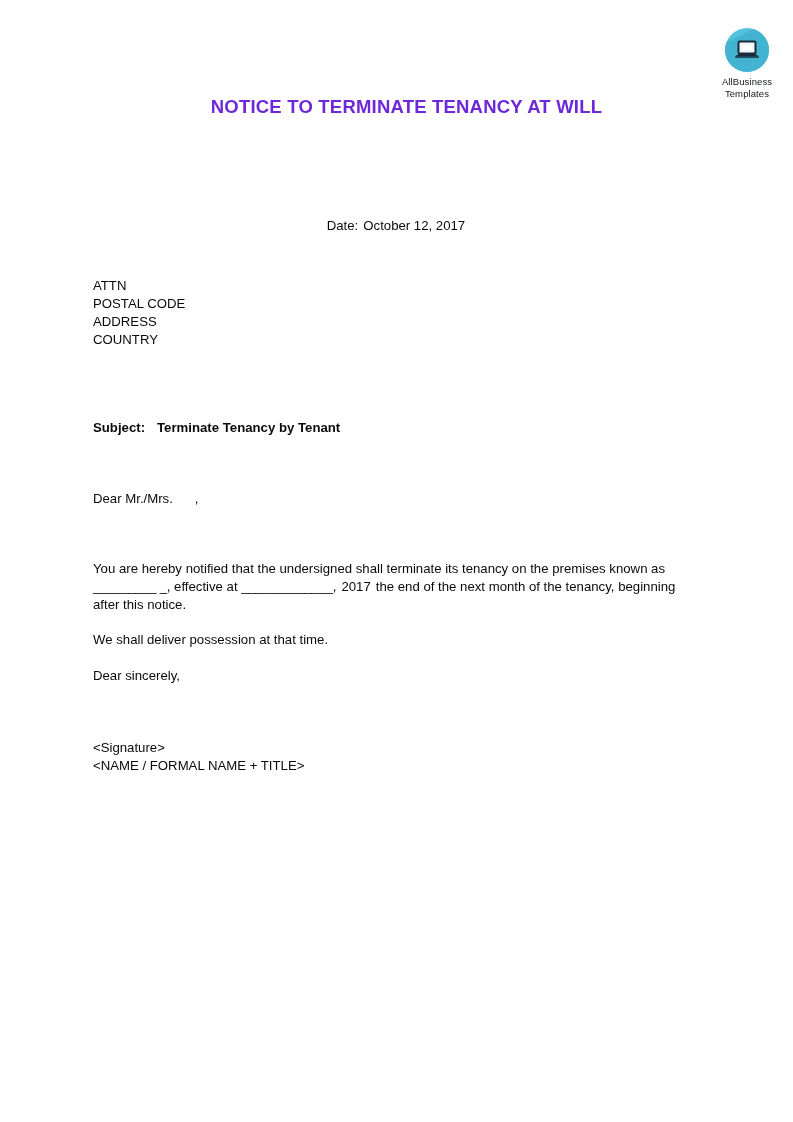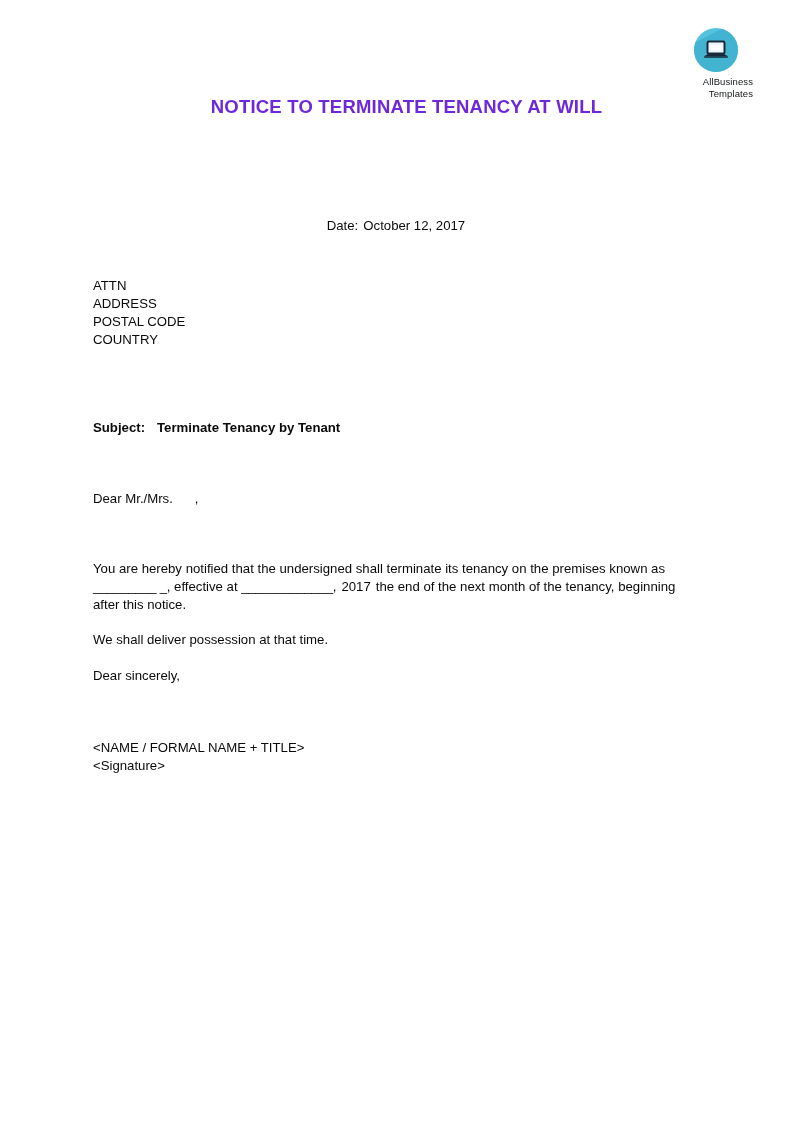--- a/index.html
+++ b/index.html
@@ -21,23 +21,23 @@
     position: relative;
     width: 793px;
     height: 1122px;
     background: #ffffff;
   }
 
   
   .logo-block {
     position: absolute;
     top: 28px;
-    left: 679px;
+    left: 710px;
     width: 74px;
-    text-align: right;
+    text-align: center;
     line-height: 1;
   }
   .logo-circle {
     position: relative;
     width: 44px;
     height: 44px;
     margin: 0 auto 4px auto;
     border-radius: 50%;
     background: #55c3dd;
     overflow: hidden;
@@ -135,22 +135,22 @@
   <div class="doc-title">NOTICE TO TERMINATE  TENANCY AT WILL</div>
 
   <div class="content">
 
     <div class="blk date-line">
       <span>Date:</span><span class="gap-sm"></span><span>October 12, 2017</span>
     </div>
 
     <div class="blk addr-block">
       <div>ATTN</div>
+      <div>POSTAL CODE</div>
       <div>ADDRESS</div>
-      <div>POSTAL CODE</div>
       <div>COUNTRY</div>
     </div>
 
     <div class="blk subject">
       <span>Subject:</span><span class="gap-md"></span><span>Terminate Tenancy by Tenant</span>
     </div>
 
     <div class="blk salutation">
       <span>Dear Mr./Mrs.</span><span class="gap-lg"></span><span>,</span>
     </div>
@@ -159,18 +159,18 @@
       <span>You are hereby notified that the undersigned shall  terminate its tenancy on the premises known as</span>
       <span class="blank">_________ _</span><span>, effective at</span>
       <span class="blank">_____________</span><span>,</span><span class="gap-sm"></span><span>2017</span><span class="gap-sm"></span><span>the end of the next month of the tenancy, beginning after this notice.</span>
     </div>
 
     <div class="blk para-2">We shall deliver possession at that time.</div>
 
     <div class="blk para-3">Dear sincerely,</div>
 
     <div class="blk sign-block">
+      <div>&lt;Signature&gt;</div>
       <div>&lt;NAME / FORMAL NAME + TITLE&gt;</div>
-      <div>&lt;Signature&gt;</div>
     </div>
 
   </div>
 </div>
 
 </body></html>

